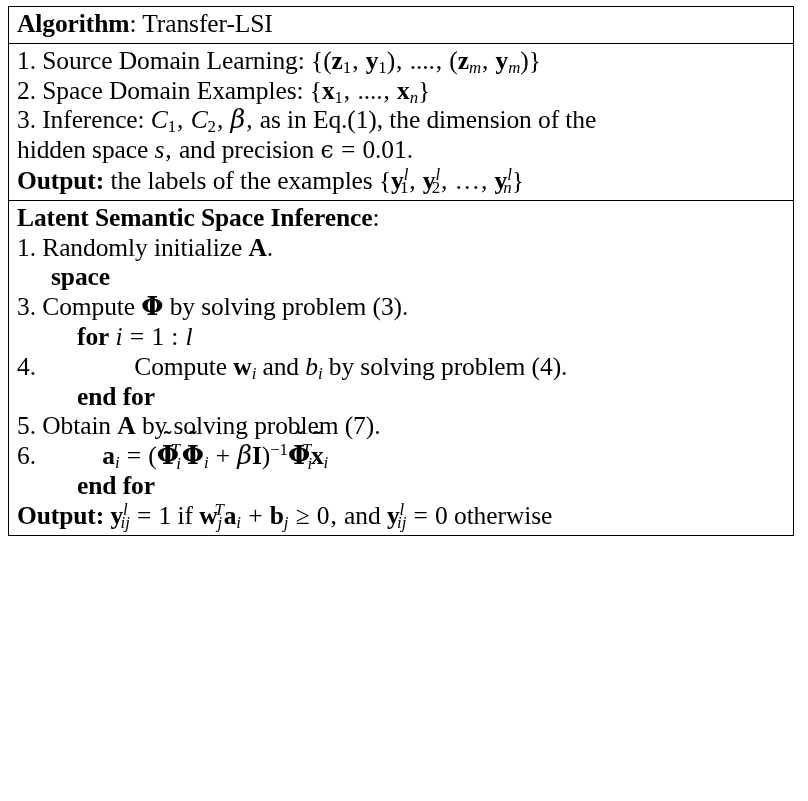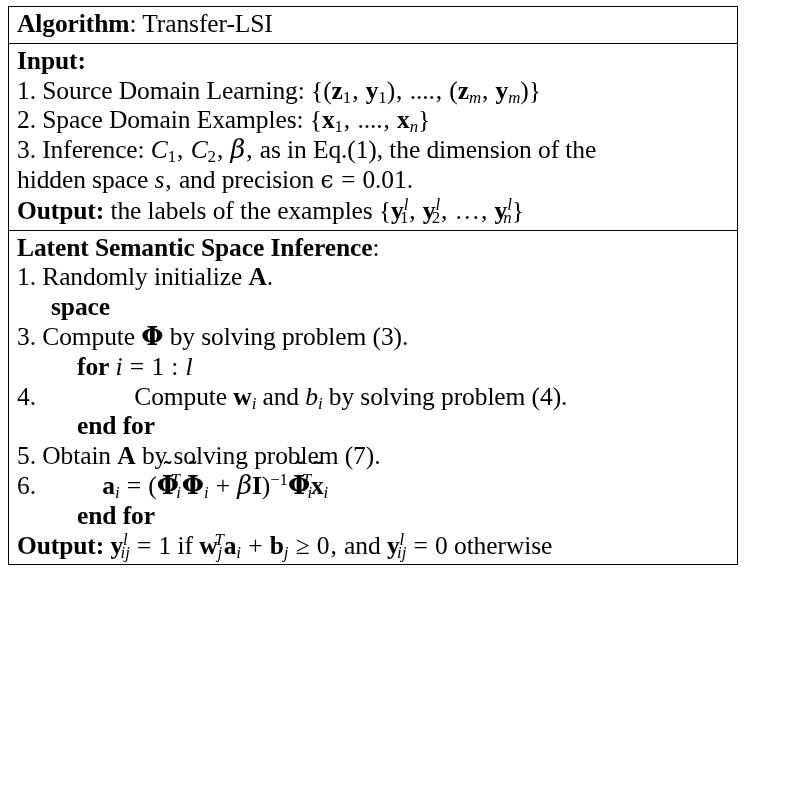--- a/index.html
+++ b/index.html
@@ -12,21 +12,21 @@
     height: 801px;
     font-family: "Liberation Serif", "DejaVu Serif", serif;
     color: #000000;
     overflow: hidden;
   }
 
   .algo-box {
     position: absolute;
     left: 8px;
     top: 6px;
-    width: 730px;
+    width: 786px;
     box-sizing: border-box;
     border: 1.6px solid #000;
   }
 
   .algo-section {
     padding: 2px 8px 4px 8px;
   }
   .sec-rule {
     border-top: 1.6px solid #000;
   }
@@ -92,23 +92,20 @@
 <div class="algo-box">
 
   <div class="algo-section">
     <div class="line">
       <span class="b">Algorithm</span><span>: </span><span>Transfer-LSI</span>
     </div>
   </div>
 
   <div class="algo-section sec-rule">
 
-    <div class="line">
-      <span class="b">Input:</span>
-    </div>
 
     <div class="line">
       <span>1.</span>
       <span>Source Domain Learning:</span>
       <span class="math">{(<span class="bm">z</span><sub class="num">1</sub><span class="op">,</span>&nbsp;<span class="bm">y</span><sub class="num">1</sub>)<span class="op">,</span>&nbsp;....<span class="op">,</span>&nbsp;(<span class="bm">z</span><sub class="mi">m</sub><span class="op">,</span>&nbsp;<span class="bm">y</span><sub class="mi">m</sub>)}</span>
     </div>
 
     <div class="line">
       <span>2.</span>
       <span>Space Domain Examples:</span>

